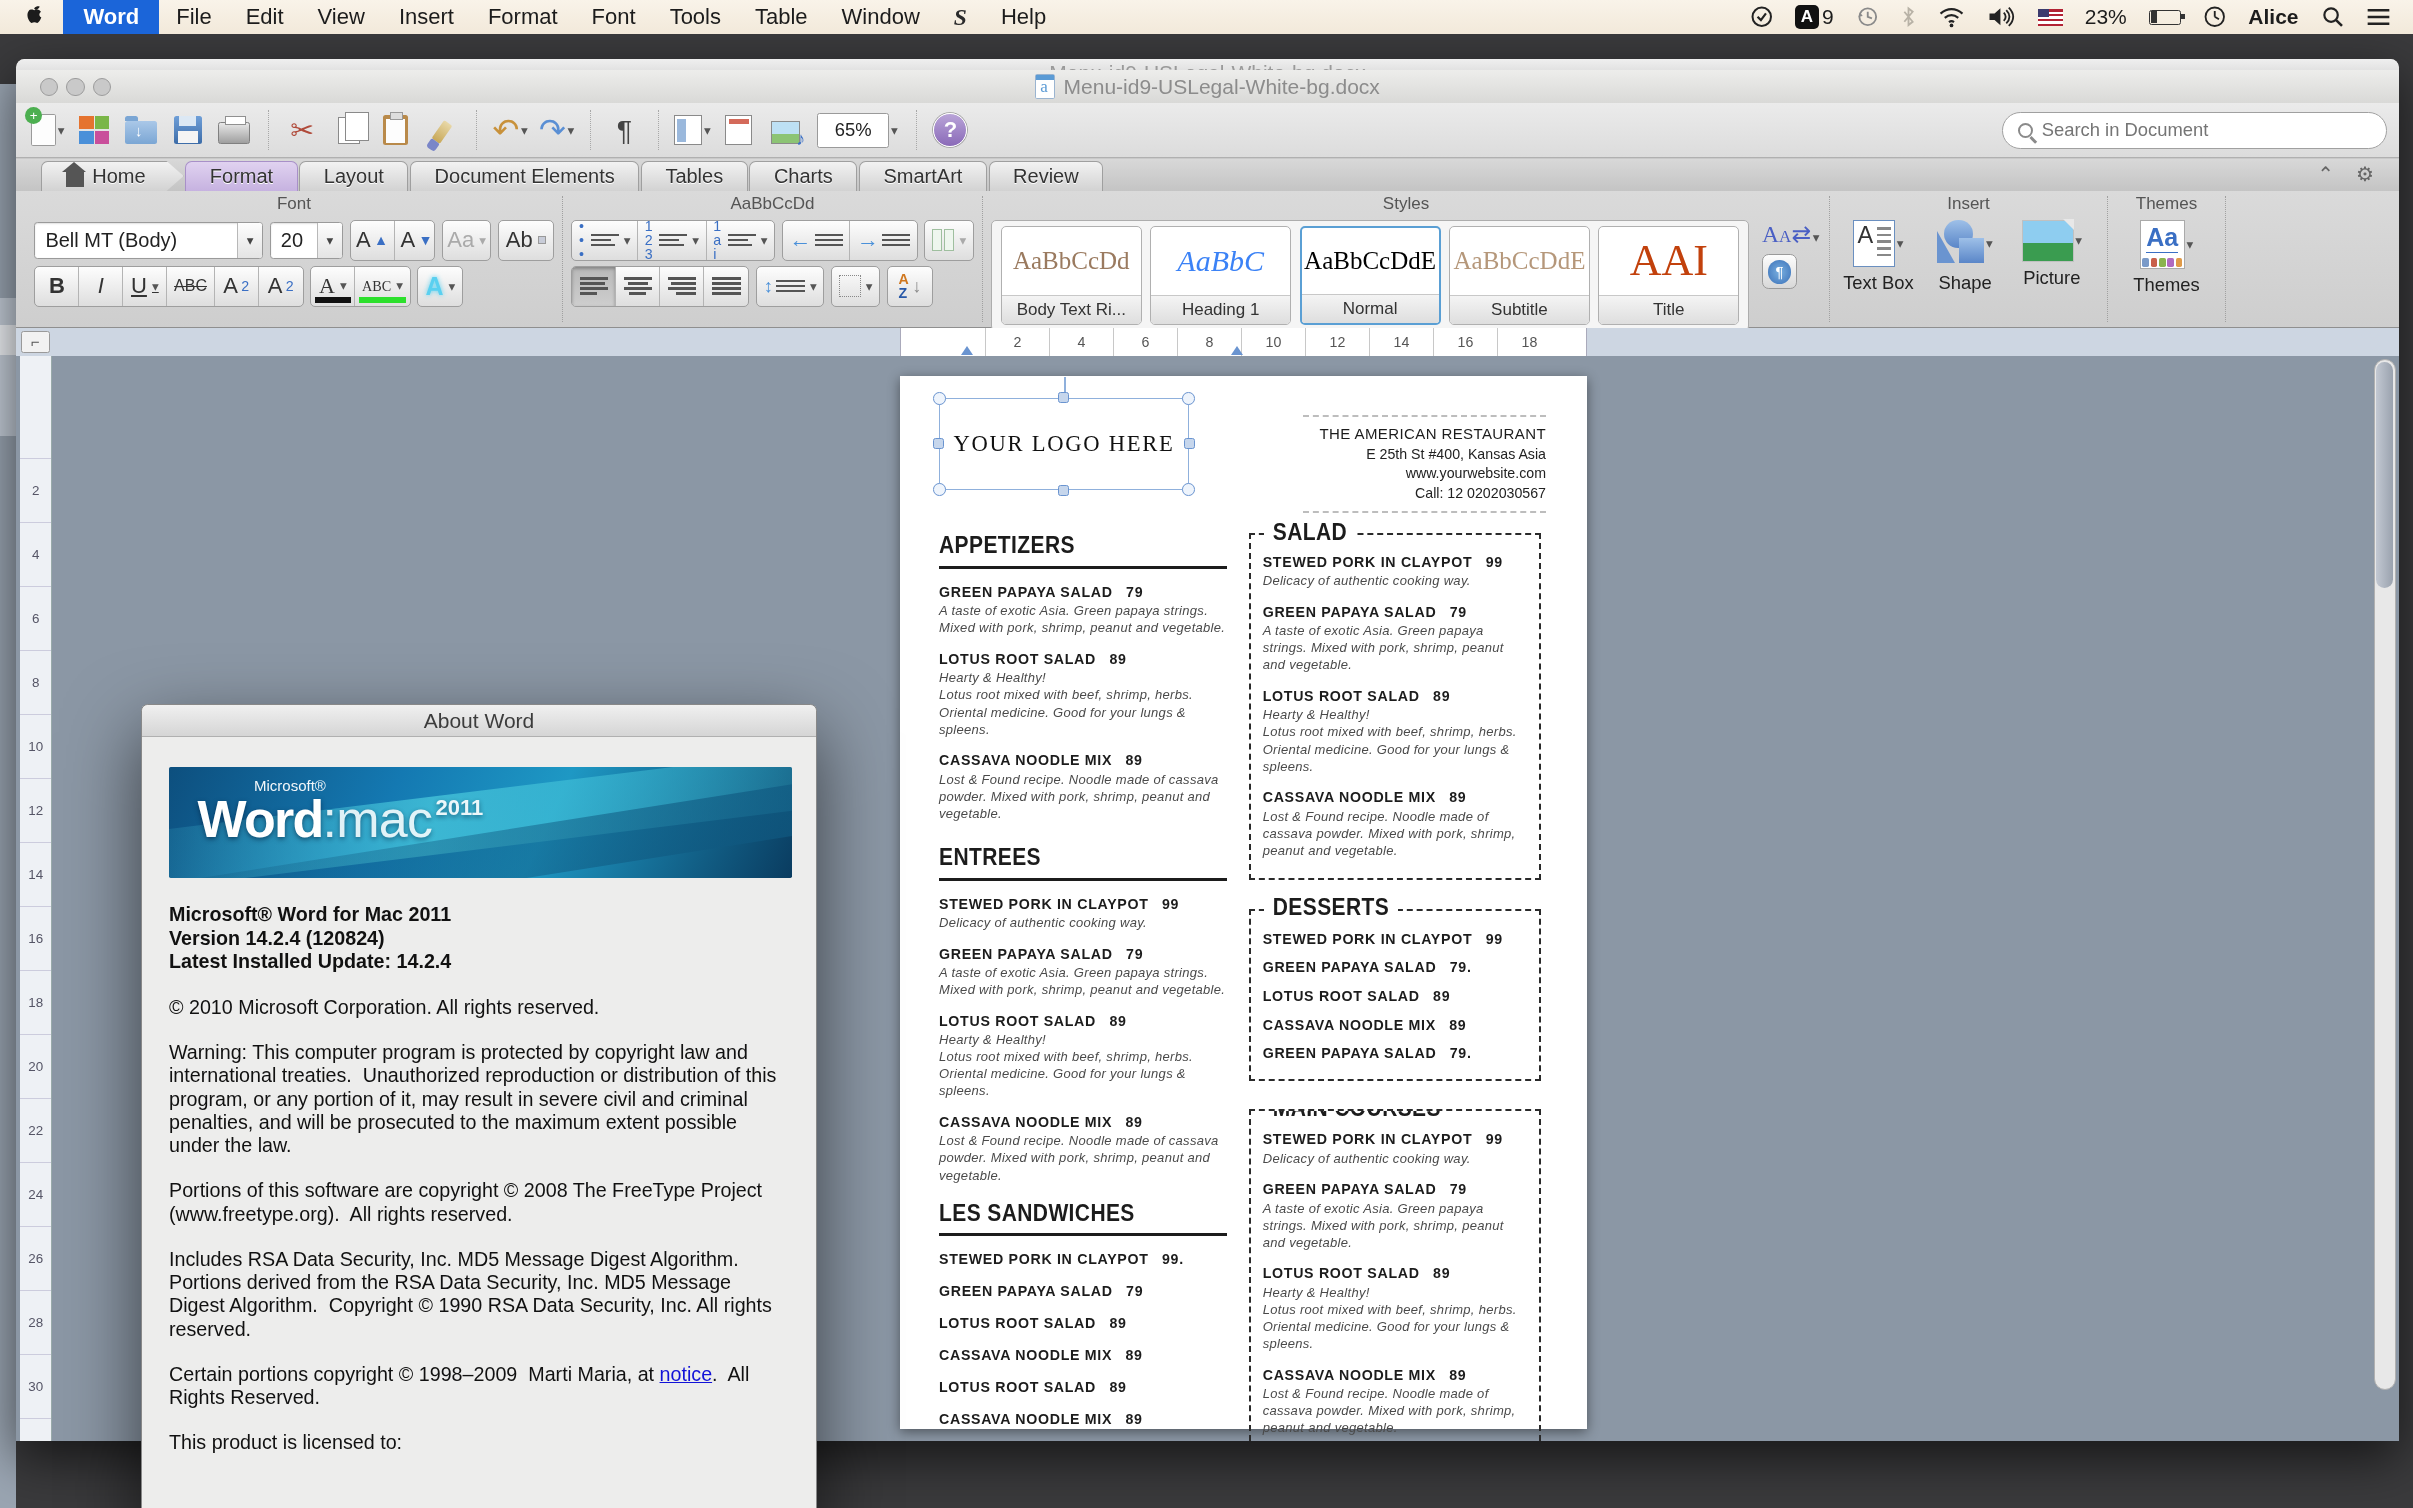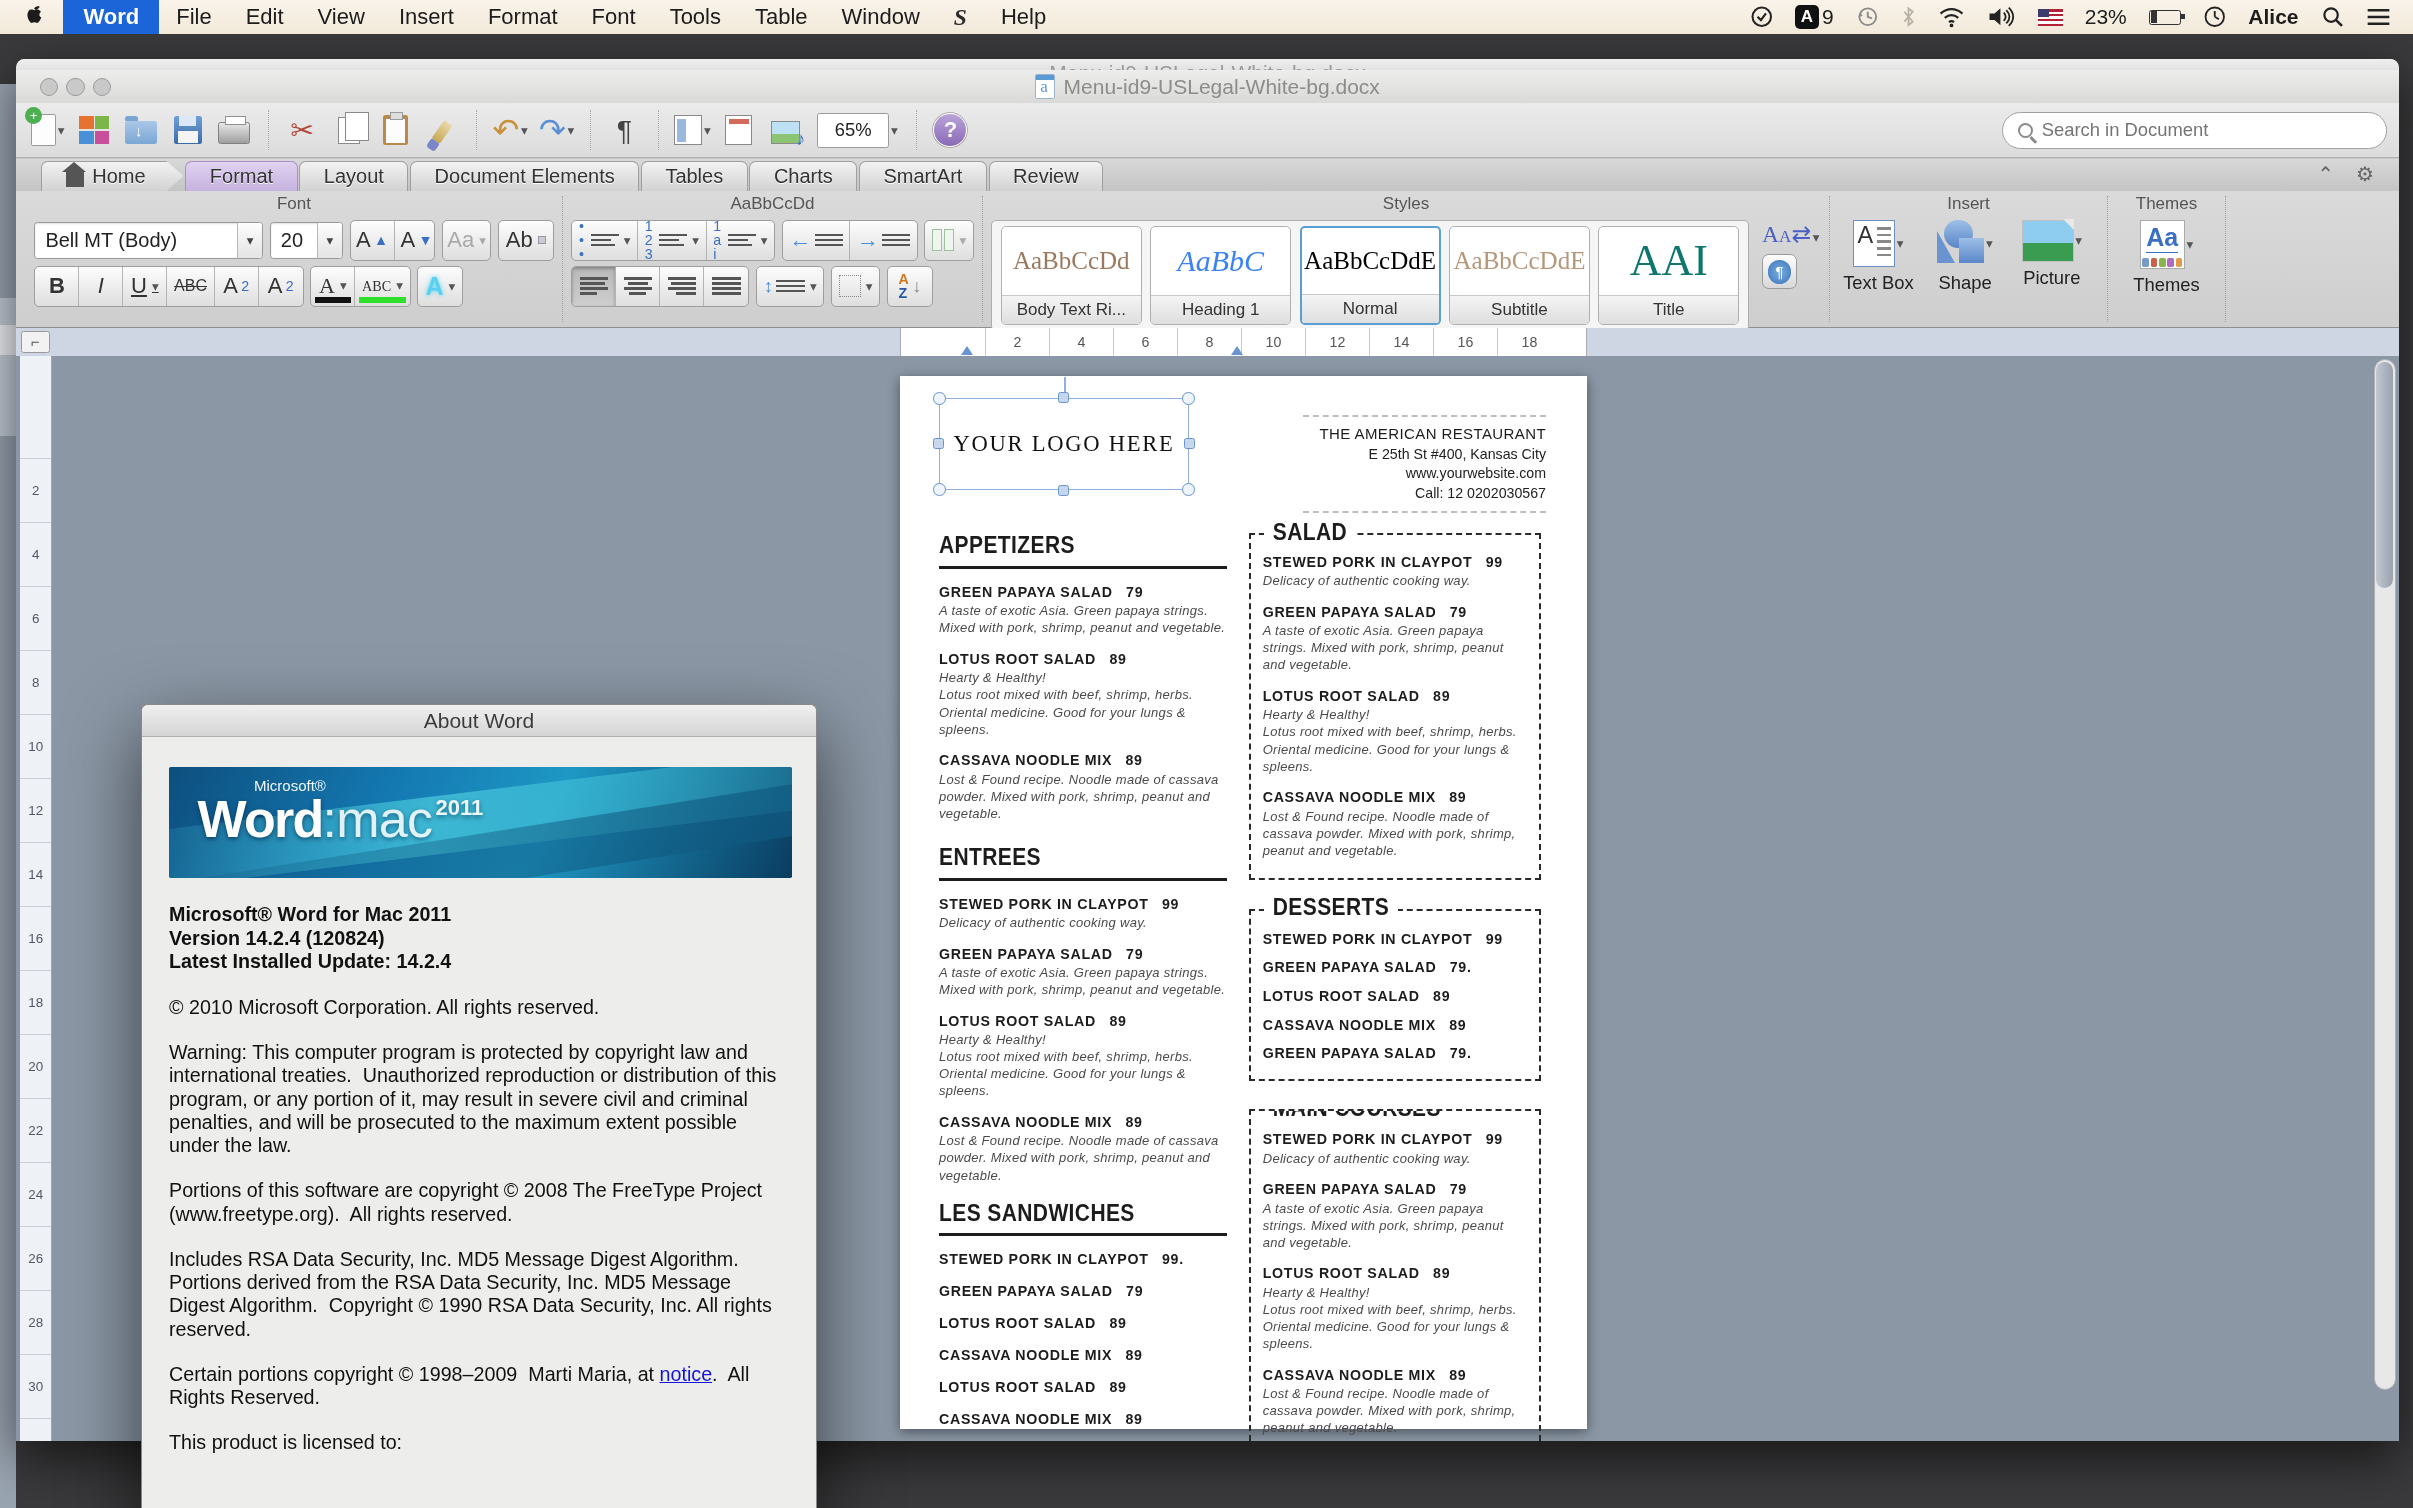--- a/index.html
+++ b/index.html
@@ -129,21 +129,21 @@
   .ind-ar { color:#4a90d9; font-size:22px; font-weight:bold; }
   .stylecards { display:flex; gap:8.4px; background:#f5f5f5; border:0.8px solid #adadad; border-radius:5px; padding:5px 8.4px; }
   .scard { width:141px; height:99px; background:#fff; border:0.8px solid #b0b0b0; border-radius:5px;
     display:flex; flex-direction:column; overflow:hidden; }
   .scard.sel { border:2.5px solid #5a9fd4; }
   .scard .samp { flex:1; display:flex; align-items:center; justify-content:center;
     font-family:"Liberation Serif",serif; font-size:25px; white-space:nowrap; }
   .scard .sname { height:28.5px; background:linear-gradient(#f4f4f4,#dedede); border-top:0.8px solid #c8c8c8;
     font-size:17px; color:#333; display:flex; align-items:center; justify-content:center; }
   .samp.c-body { color:#9a7a5f; } .samp.c-h1 { color:#3b82f6; font-style:italic; font-size:30px; }
-  .samp.c-sub { color:#b5977a; } .samp.c-title { color:#0f766e; font-size:44px; }
+  .samp.c-sub { color:#b5977a; } .samp.c-title { color:#c2410c; font-size:44px; }
   .bigbtn { display:flex; flex-direction:column; align-items:center; justify-content:flex-start; gap:5px; width:80px; }
   .bigbtn .lbl { font-size:18.4px; color:#222; }
   .ic-textbox { width:42px; height:47px; background:#fff; border:0.8px solid #6a8fc0; position:relative; }
   .ic-textbox::before { content:"A"; position:absolute; left:3.4px; top:1.7px; font-size:23.5px; color:#333; }
   .ic-textbox::after { content:""; position:absolute; right:3.4px; top:6.7px; width:13.4px; height:30px;
     background:repeating-linear-gradient(#888 0 2.5px,transparent 2.5px 6.7px); }
   .ic-shape { width:47px; height:47px; position:relative; }
   .ic-shape i { position:absolute; }
   .ic-shape .c { left:6.7px; top:0; width:28.5px; height:28.5px; border-radius:50%; background:linear-gradient(#9ec0e8,#5a86c8); }
   .ic-shape .t { left:0; top:11.7px; width:0; height:0; border-left:18.4px solid #6a94d0; border-top:32px solid transparent; }
@@ -745,21 +745,21 @@
         <span class="hdl c" style="right:-6.7px;bottom:-6.7px"></span>
         <span class="hdl sq" style="left:50%;top:-6.7px;margin-left:-5.9px"></span>
         <span class="hdl sq" style="left:50%;bottom:-6.7px;margin-left:-5.9px"></span>
         <span class="hdl sq" style="left:-6.7px;top:50%;margin-top:-5.9px"></span>
         <span class="hdl sq" style="right:-6.7px;top:50%;margin-top:-5.9px"></span>
       </div>
 
       <div class="rest-hdr">
         <div class="dashline"></div>
         <div class="l1">THE AMERICAN RESTAURANT</div>
-        <div class="ln">E 25th St #400, Kansas City</div>
+        <div class="ln">E 25th St #400, Kansas Asia</div>
         <div class="ln">www.yourwebsite.com</div>
         <div class="ln">Call: 12 0202030567</div>
         <div class="dashline" style="margin-top:10px"></div>
       </div>
 
       <div class="col-left">
         <div>
           <div class="sect-hd">APPETIZERS</div>
           <div class="sect-rule"></div>
           <div>

